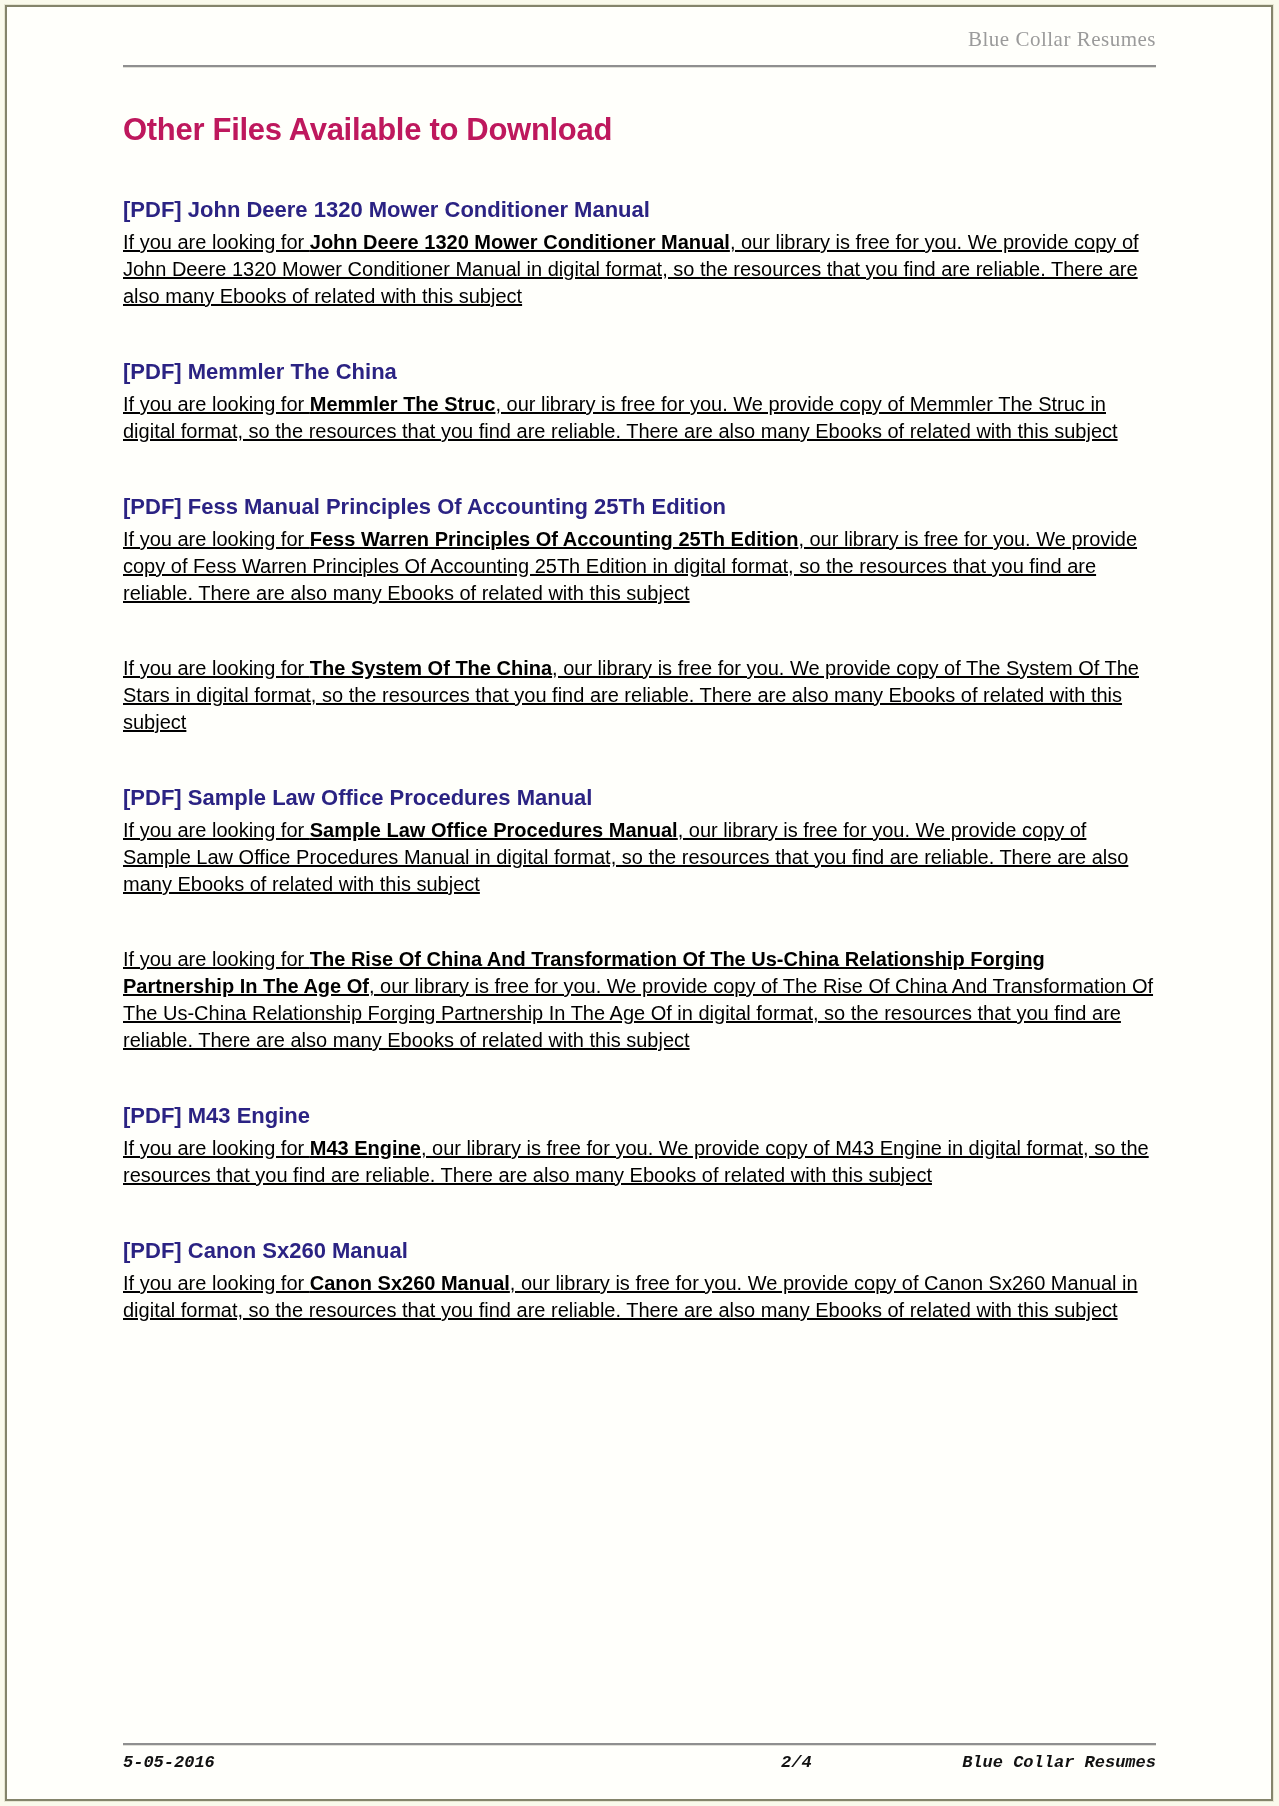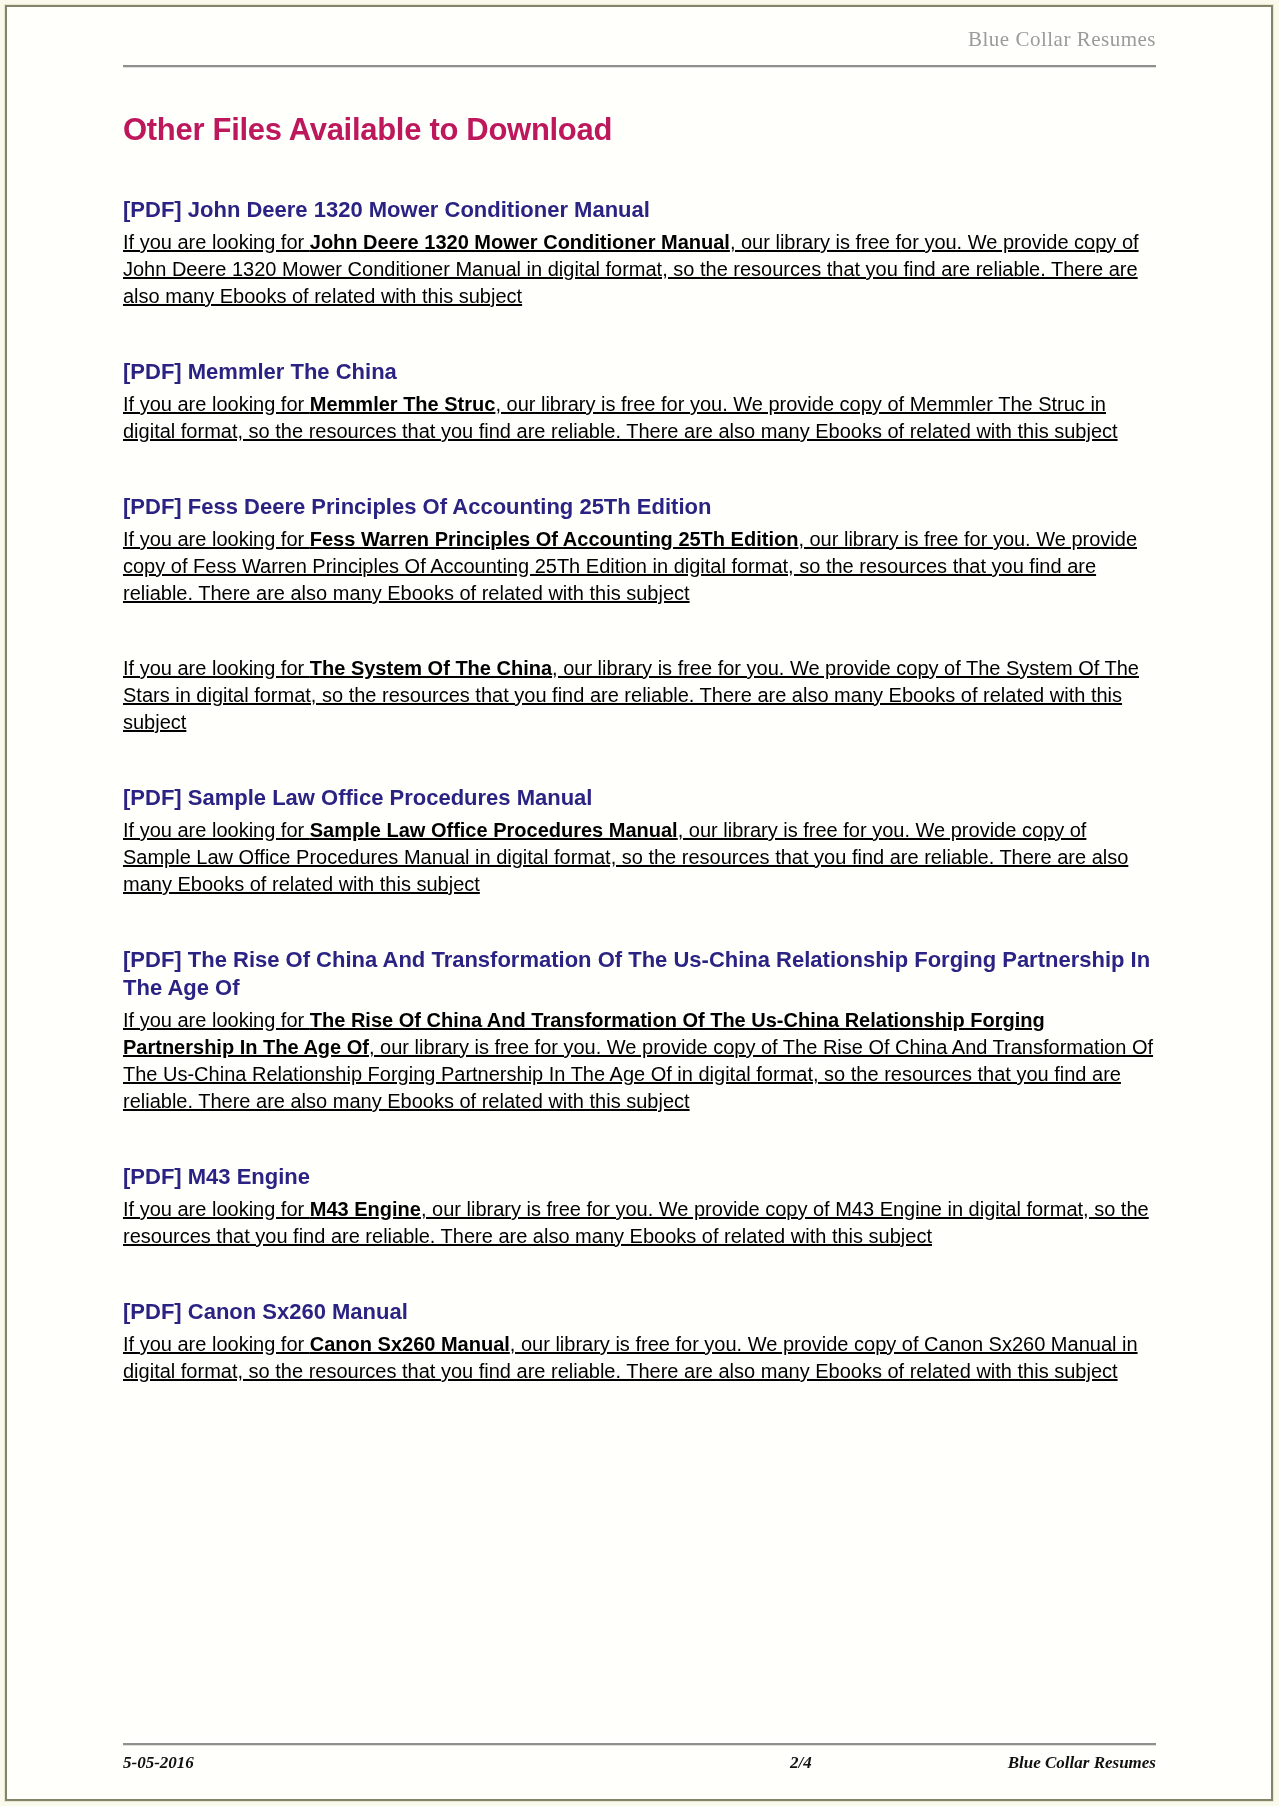--- a/index.html
+++ b/index.html
@@ -67,21 +67,21 @@
     width:1033px;
   }
   .footer-rule {
     height:2px;
     background:#8f8f8f;
     border-bottom:1px solid #e0e0d8;
   }
   .footer-row {
     display:flex;
     margin-top:7px;
-    font-family:Liberation Serif, serif;
+    font-family:Liberation Mono, monospace;
     font-style:italic;
     font-weight:bold;
     font-size:17px;
     color:#111;
   }
   .footer-row .fl { flex:1; text-align:left; }
   .footer-row .fc { flex:1; text-align:right; }
   .footer-row .fr { flex:1; text-align:right; }
 </style>
 </head>
@@ -104,35 +104,34 @@
       <h2 class="pdf-heading">[PDF] John Deere 1320 Mower Conditioner Manual</h2>
       <p><span>If you are looking for </span><b>John Deere 1320 Mower Conditioner Manual</b><span>, our library is free for you. We provide copy of John Deere 1320 Mower Conditioner Manual in digital format, so the resources that you find are reliable. There are also many Ebooks of related with this subject</span></p>
     </div>
 
     <div class="section">
       <h2 class="pdf-heading">[PDF] Memmler The China</h2>
       <p><span>If you are looking for </span><b>Memmler The Struc</b><span>, our library is free for you. We provide copy of Memmler The Struc in digital format, so the resources that you find are reliable. There are also many Ebooks of related with this subject</span></p>
     </div>
 
     <div class="section">
-      <h2 class="pdf-heading">[PDF] Fess Deere Principles Of Accounting 25Th Edition</h2>
+      <h2 class="pdf-heading">[PDF] Fess Manual Principles Of Accounting 25Th Edition</h2>
       <p><span>If you are looking for </span><b>Fess Warren Principles Of Accounting 25Th Edition</b><span>, our library is free for you. We provide copy of Fess Warren Principles Of Accounting 25Th Edition in digital format, so the resources that you find are reliable. There are also many Ebooks of related with this subject</span></p>
     </div>
 
     <div class="section">
       <p><span>If you are looking for </span><b>The System Of The China</b><span>, our library is free for you. We provide copy of The System Of The Stars in digital format, so the resources that you find are reliable. There are also many Ebooks of related with this subject</span></p>
     </div>
 
     <div class="section">
       <h2 class="pdf-heading">[PDF] Sample Law Office Procedures Manual</h2>
       <p><span>If you are looking for </span><b>Sample Law Office Procedures Manual</b><span>, our library is free for you. We provide copy of Sample Law Office Procedures Manual in digital format, so the resources that you find are reliable. There are also many Ebooks of related with this subject</span></p>
     </div>
 
     <div class="section">
-      <h2 class="pdf-heading">[PDF] The Rise Of China And Transformation Of The Us-China Relationship Forging Partnership In The Age Of</h2>
       <p><span>If you are looking for </span><b>The Rise Of China And Transformation Of The Us-China Relationship Forging Partnership In The Age Of</b><span>, our library is free for you. We provide copy of The Rise Of China And Transformation Of The Us-China Relationship Forging Partnership In The Age Of in digital format, so the resources that you find are reliable. There are also many Ebooks of related with this subject</span></p>
     </div>
 
     <div class="section">
       <h2 class="pdf-heading">[PDF] M43 Engine</h2>
       <p><span>If you are looking for </span><b>M43 Engine</b><span>, our library is free for you. We provide copy of M43 Engine in digital format, so the resources that you find are reliable. There are also many Ebooks of related with this subject</span></p>
     </div>
 
     <div class="section">
       <h2 class="pdf-heading">[PDF] Canon Sx260 Manual</h2>

